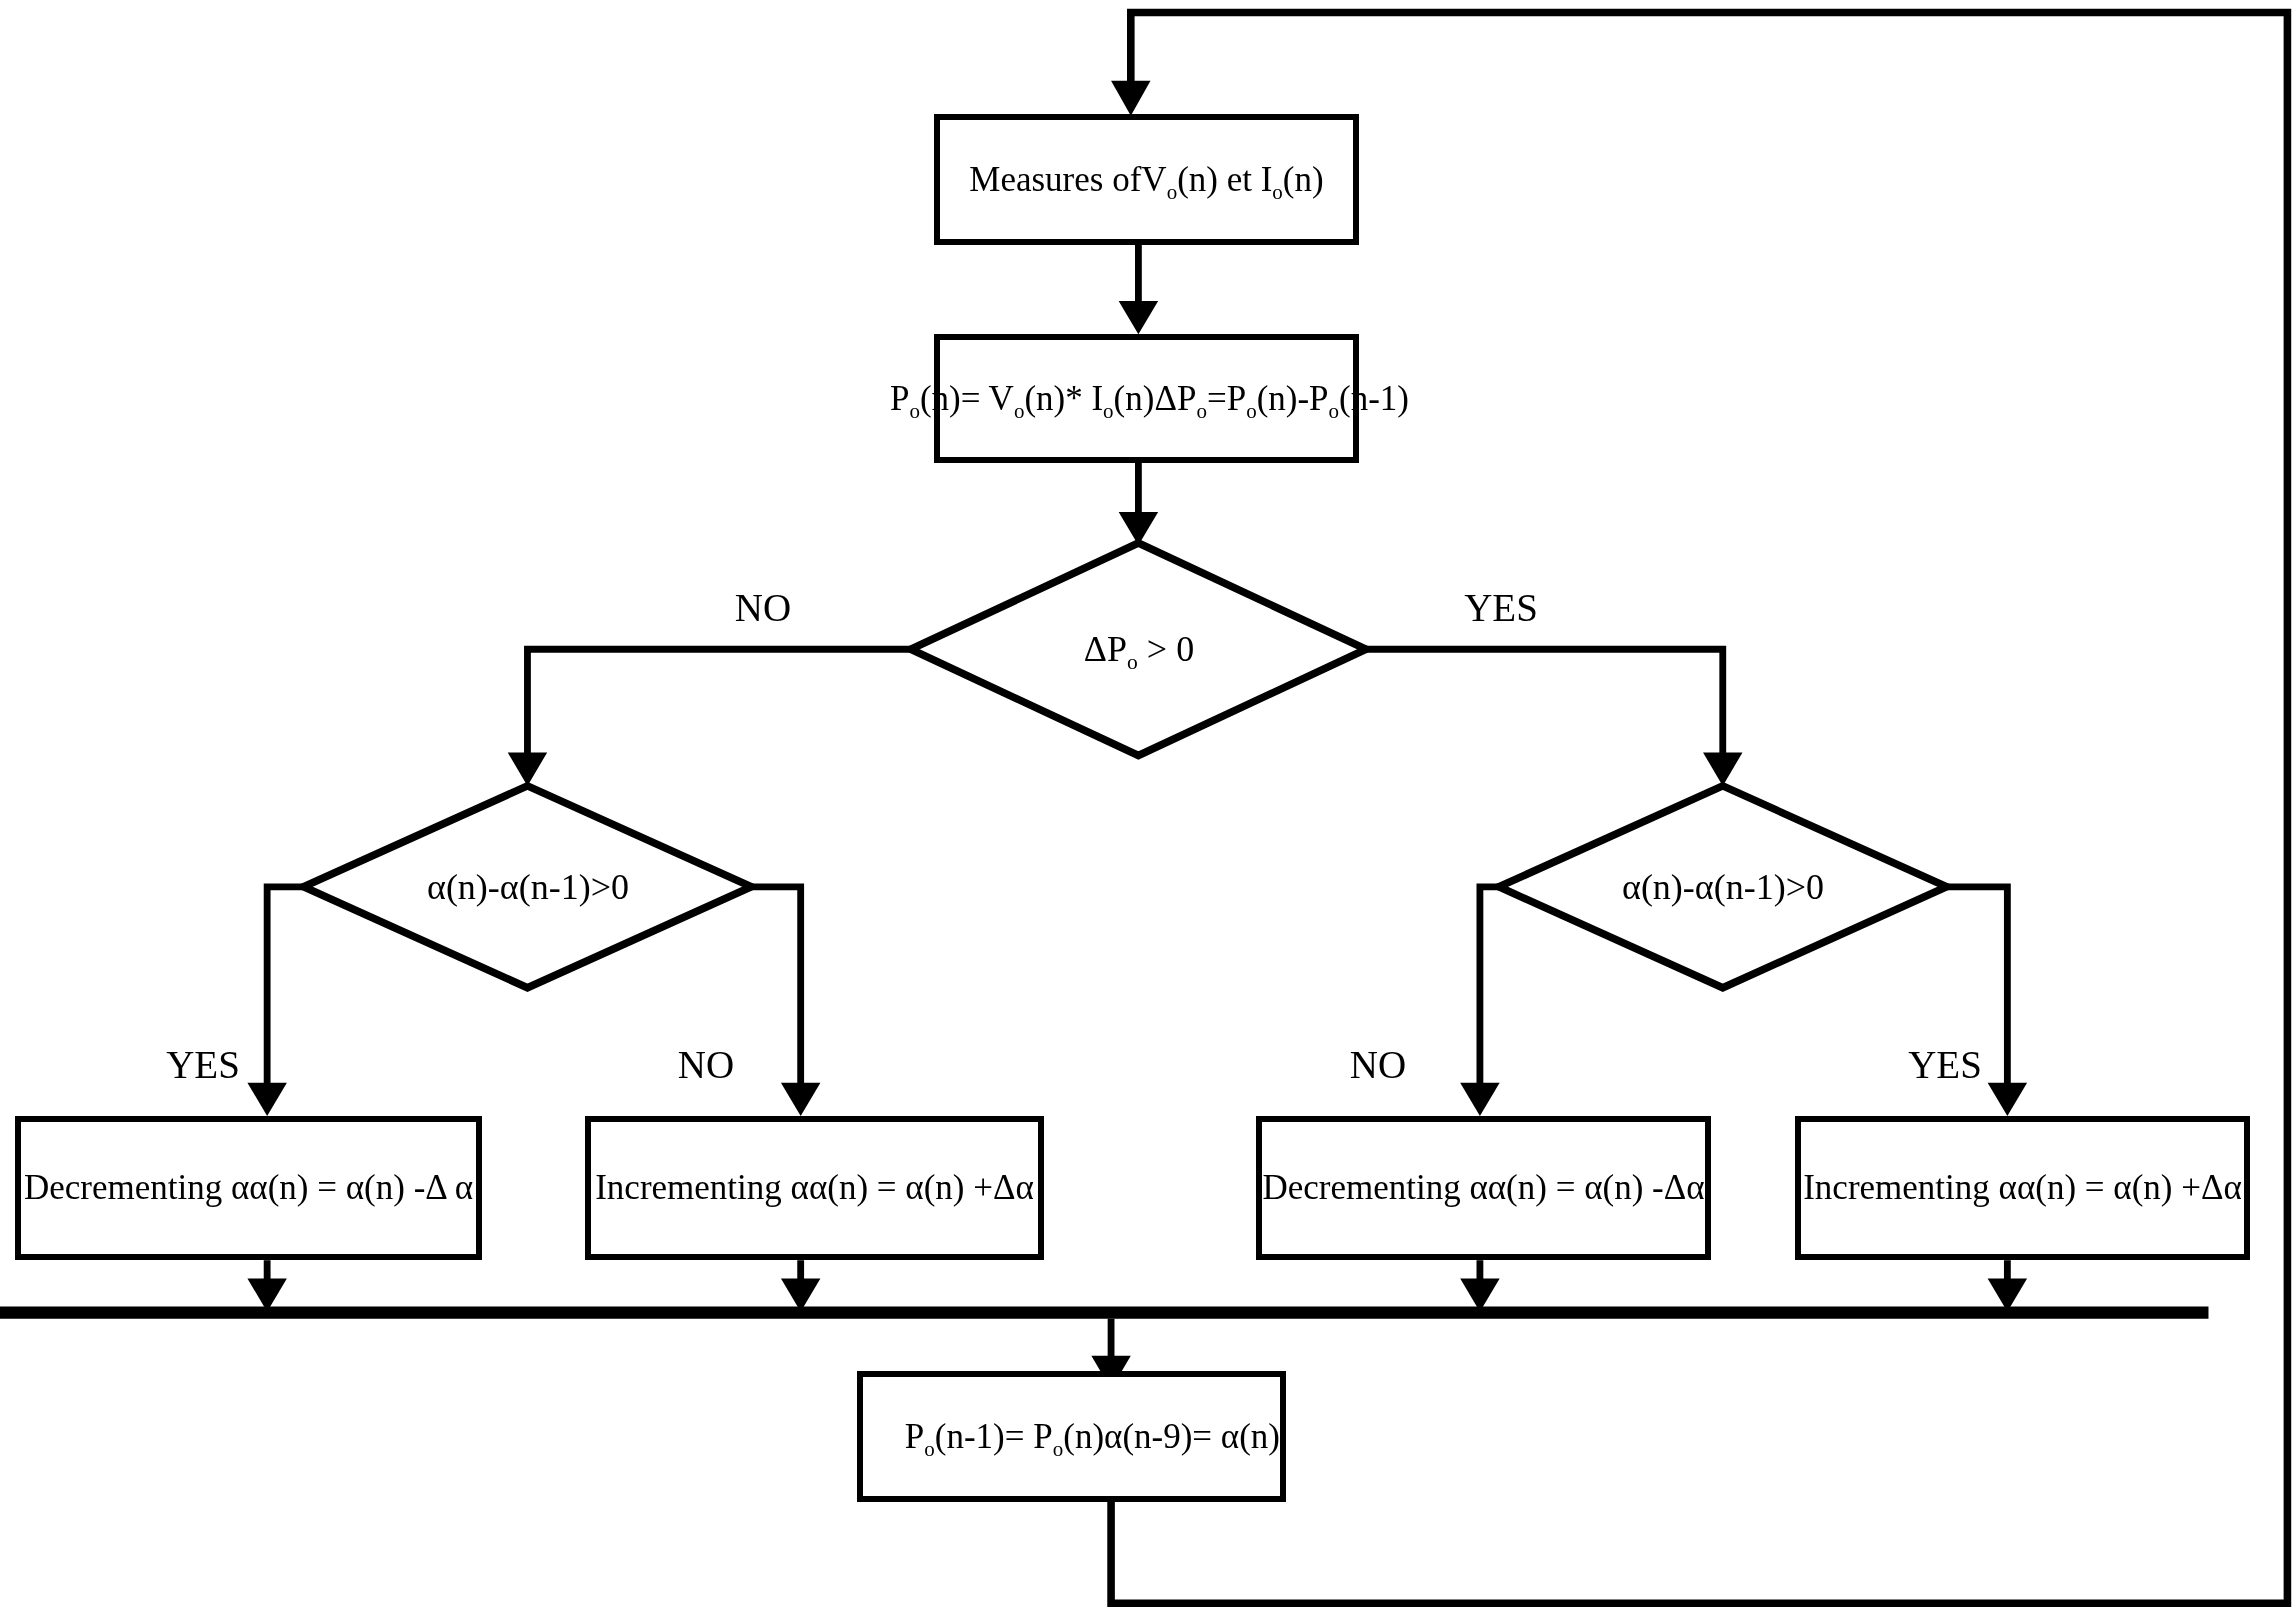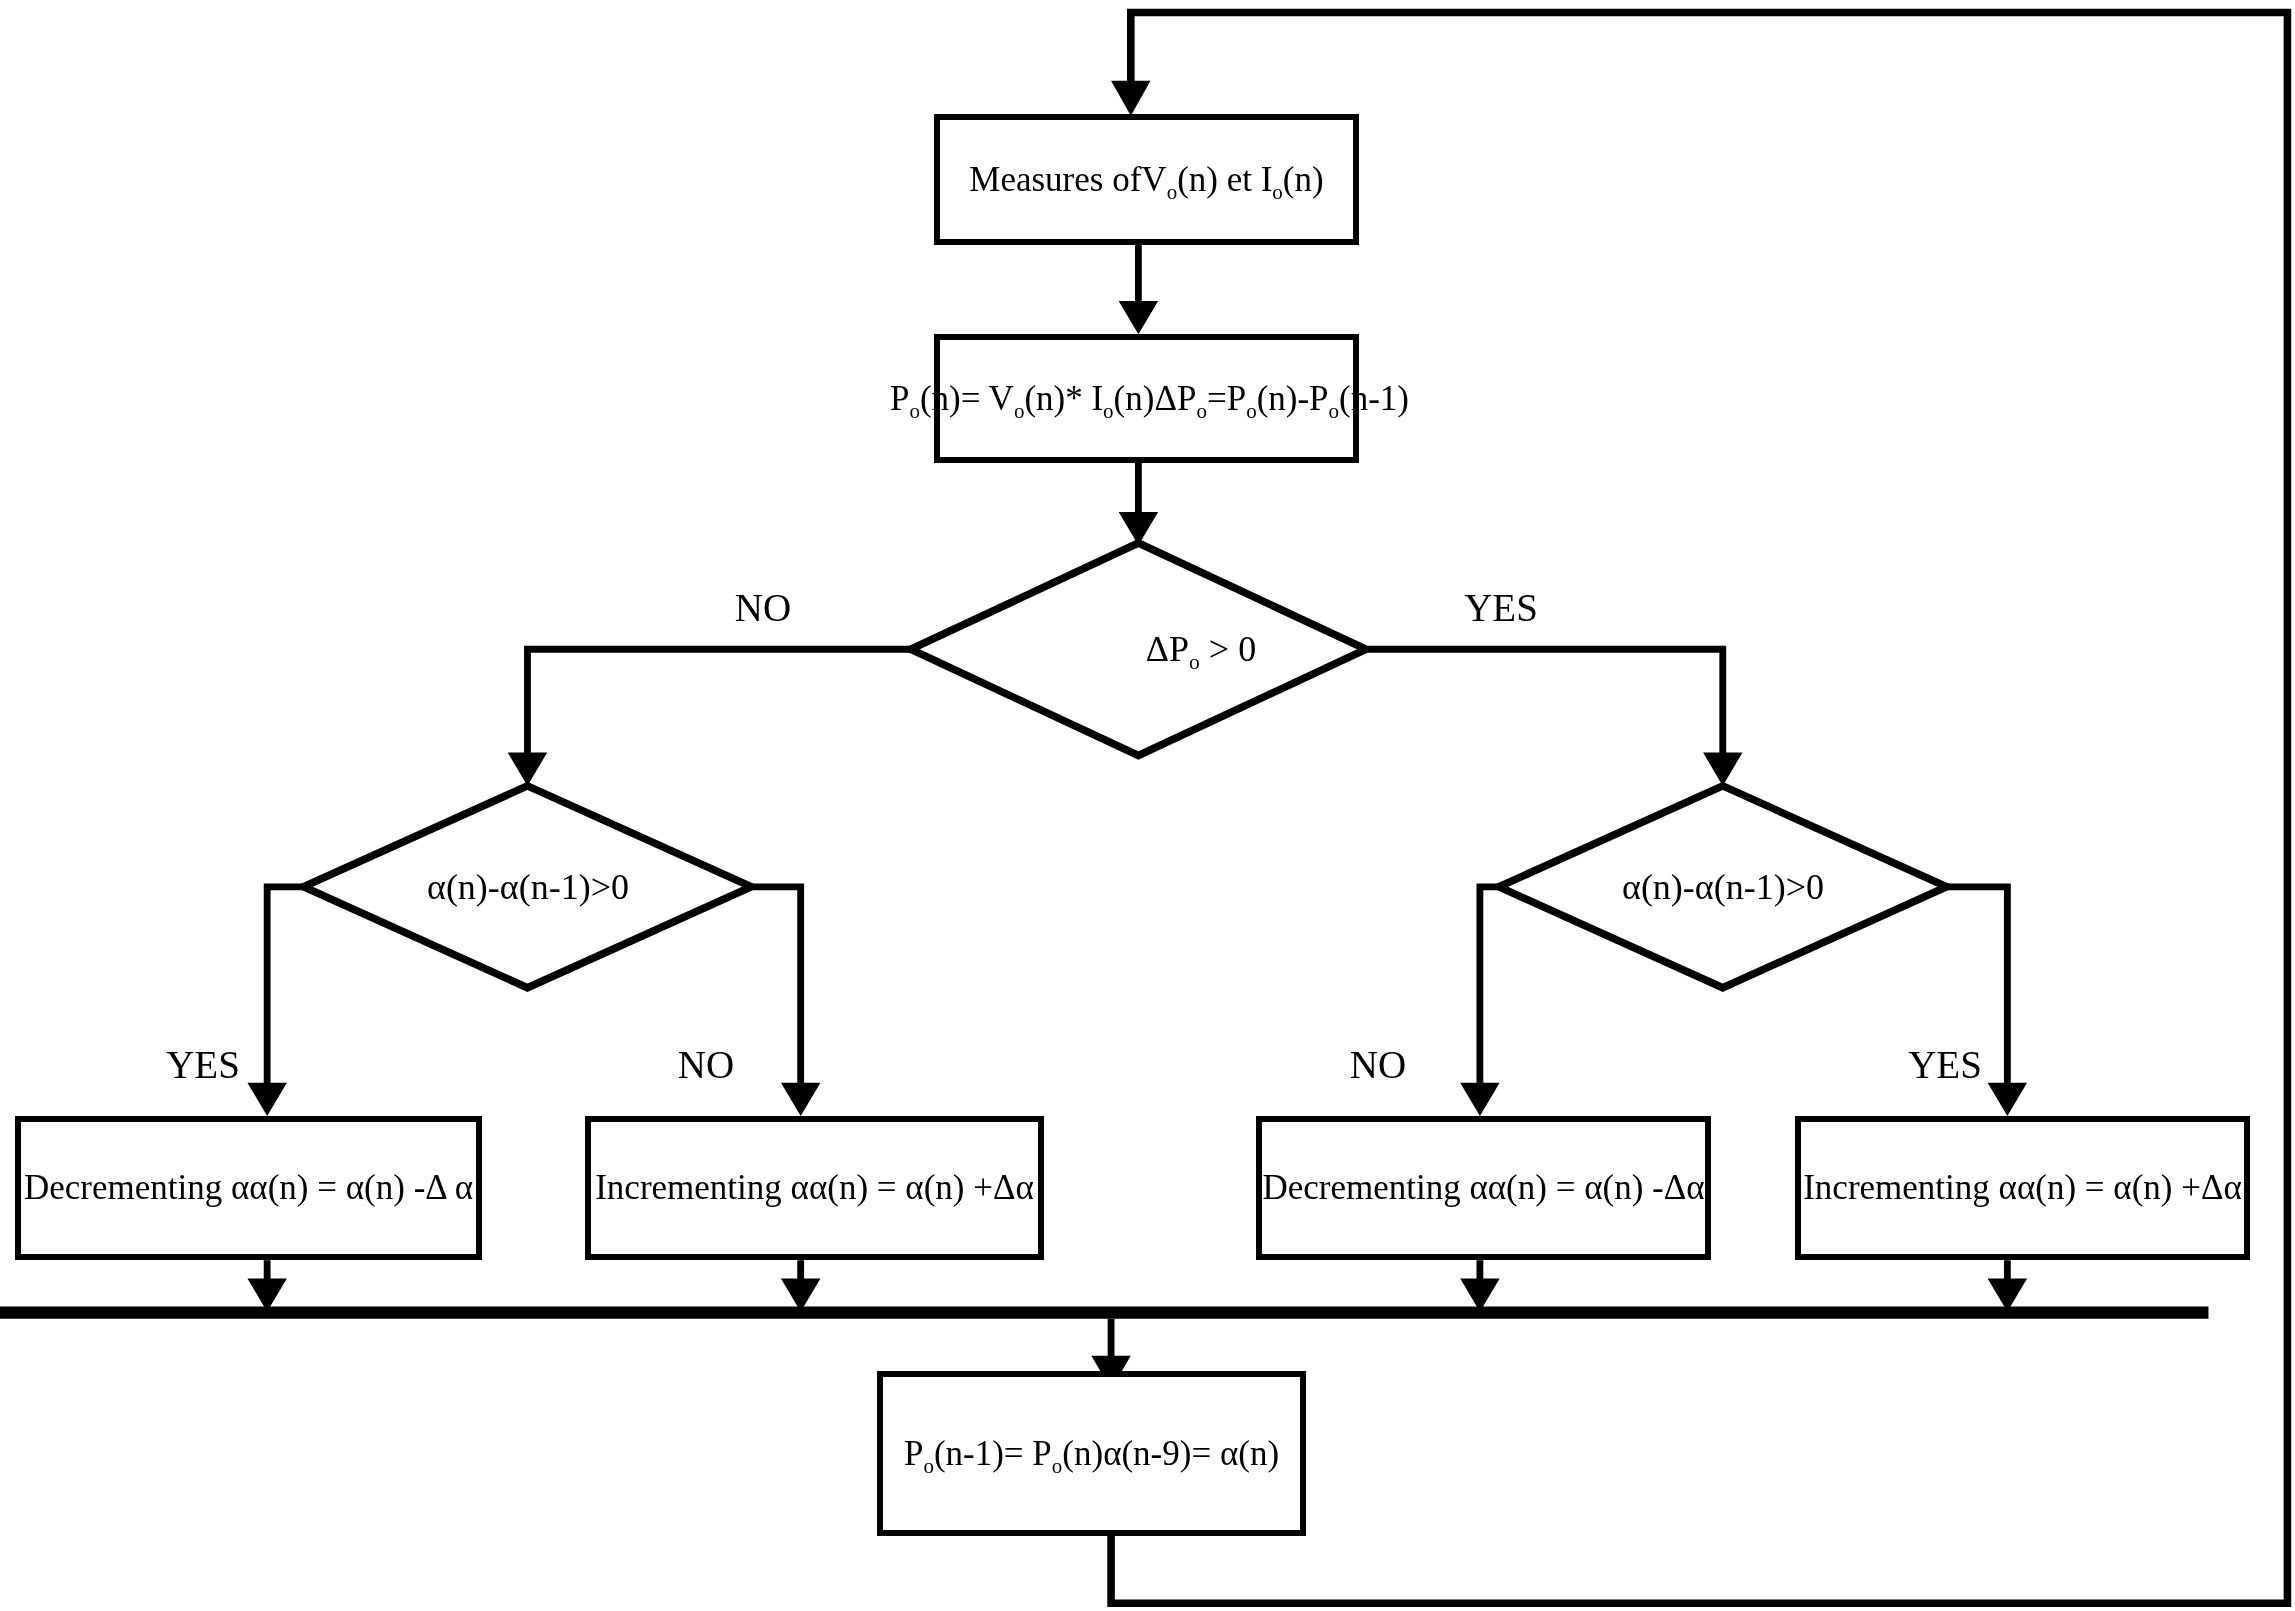--- a/index.html
+++ b/index.html
@@ -120,26 +120,26 @@
   <div class="node" style="left:1256px; top:1116px; width:455px; height:144px;">
     <span>Decrementing α</span>
     <span>α(n) = α(n) -Δα</span>
   </div>
 
   <div class="node" style="left:1795px; top:1116px; width:455px; height:144px;">
     <span>Incrementing α</span>
     <span>α(n) = α(n) +Δα</span>
   </div>
 
-  <div class="node" style="left:877px; top:1371px; width:429px; height:165px;">
+  <div class="node" style="left:857px; top:1371px; width:429px; height:131px;justify-content:flex-end;">
     <span>P<sub>o</sub>(n-1)= P<sub>o</sub>(n)</span>
     <span>α(n-9)= α(n)</span>
   </div>
 
-  <div class="diamond-label" style="left:1201px; top:649px;">ΔP<sub>o</sub> &gt; 0</div>
+  <div class="diamond-label" style="left:1139px; top:649px;">ΔP<sub>o</sub> &gt; 0</div>
   <div class="diamond-label" style="left:528px; top:887px;">α(n)-α(n-1)&gt;0</div>
   <div class="diamond-label" style="left:1723px; top:887px;">α(n)-α(n-1)&gt;0</div>
 
   <div class="branch-label" style="left:763px; top:607px;">NO</div>
   <div class="branch-label" style="left:1501px; top:607px;">YES</div>
   <div class="branch-label" style="left:203px; top:1064px;">YES</div>
   <div class="branch-label" style="left:706px; top:1064px;">NO</div>
   <div class="branch-label" style="left:1378px; top:1064px;">NO</div>
   <div class="branch-label" style="left:1945px; top:1064px;">YES</div>
 

